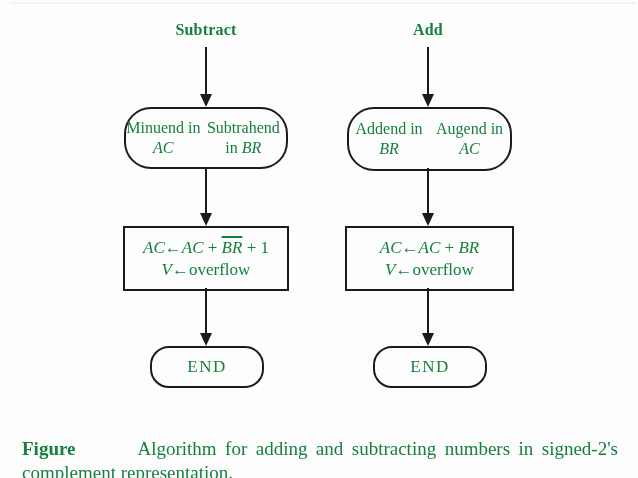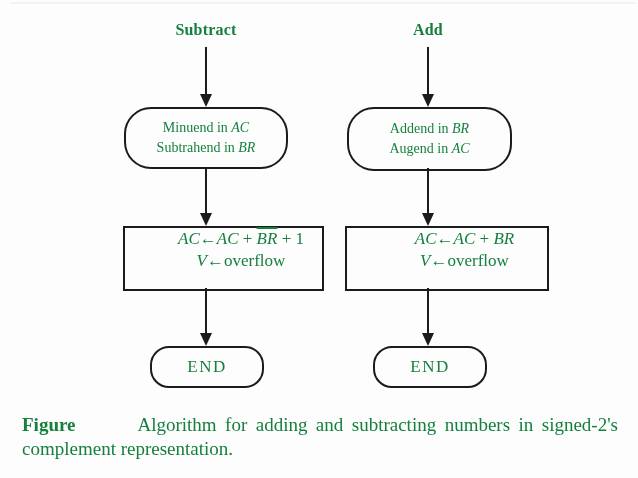--- a/index.html
+++ b/index.html
@@ -46,38 +46,38 @@
     border-right: 6px solid transparent;
     border-top: 13px solid #1b1b1b;
   }
 
   .entry-box {
     position: absolute;
     border: 2px solid #1b1b1b;
     border-radius: 27px;
     background: #fdfdfd;
     display: flex;
-    flex-direction: column;
+    flex-direction: row;
     justify-content: center;
     align-items: center;
     text-align: center;
-    font-size: 14px;
+    font-size: 16px;
     line-height: 20px;
   }
   .process-box {
     position: absolute;
     border: 2px solid #1b1b1b;
     background: #fdfdfd;
     display: flex;
     flex-direction: column;
+    justify-content: center;
     align-items: center;
     text-align: center;
     font-size: 17px;
     line-height: 22px;
-    padding-left: 35px;
   }
   .end-box {
     position: absolute;
     border: 2px solid #1b1b1b;
     border-radius: 19px;
     background: #fdfdfd;
     display: flex;
     justify-content: center;
     align-items: center;
     font-size: 17px;
@@ -90,20 +90,21 @@
   .caption {
     position: absolute;
     left: 22px; top: 413px;
     width: 596px;
     font-size: 19px;
     line-height: 24px;
   }
   .caption-line1 {
     text-align: justify;
     text-align-last: justify;
+    margin-top: 24px;
   }
   .caption-label { font-weight: bold; }
   .caption-gap { display: inline-block; width: 62px; }
 </style>
 </head>
 <body>
 
 <div class="page">
   <div class="scanline"></div>
 

